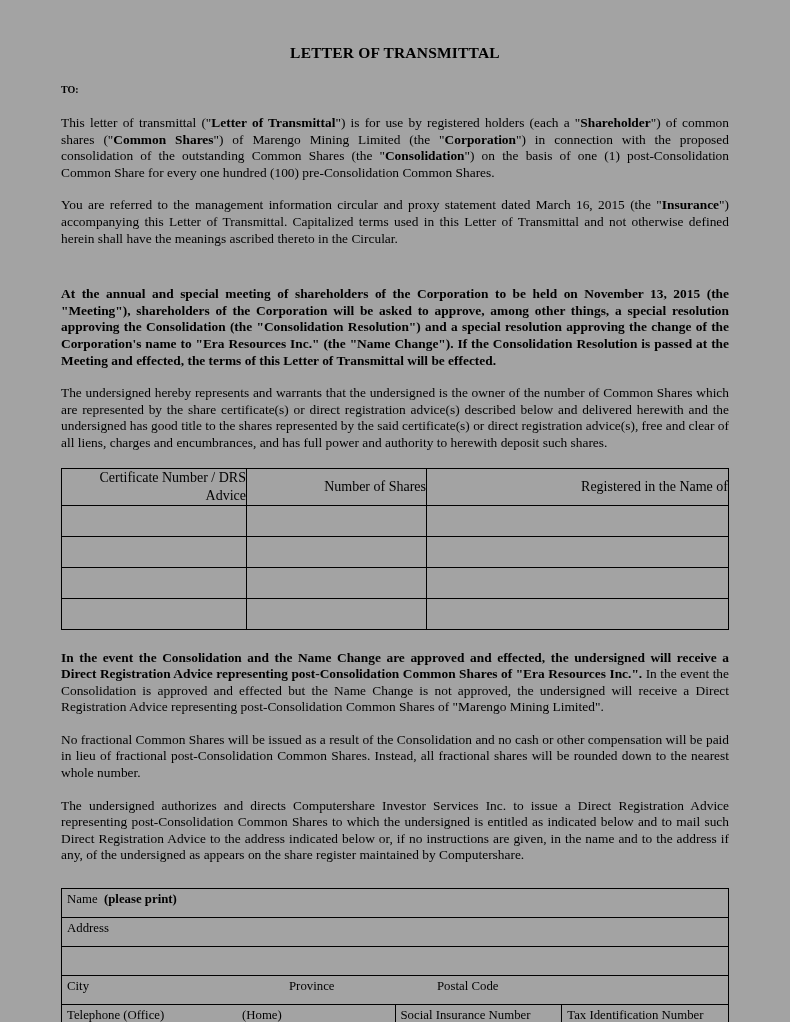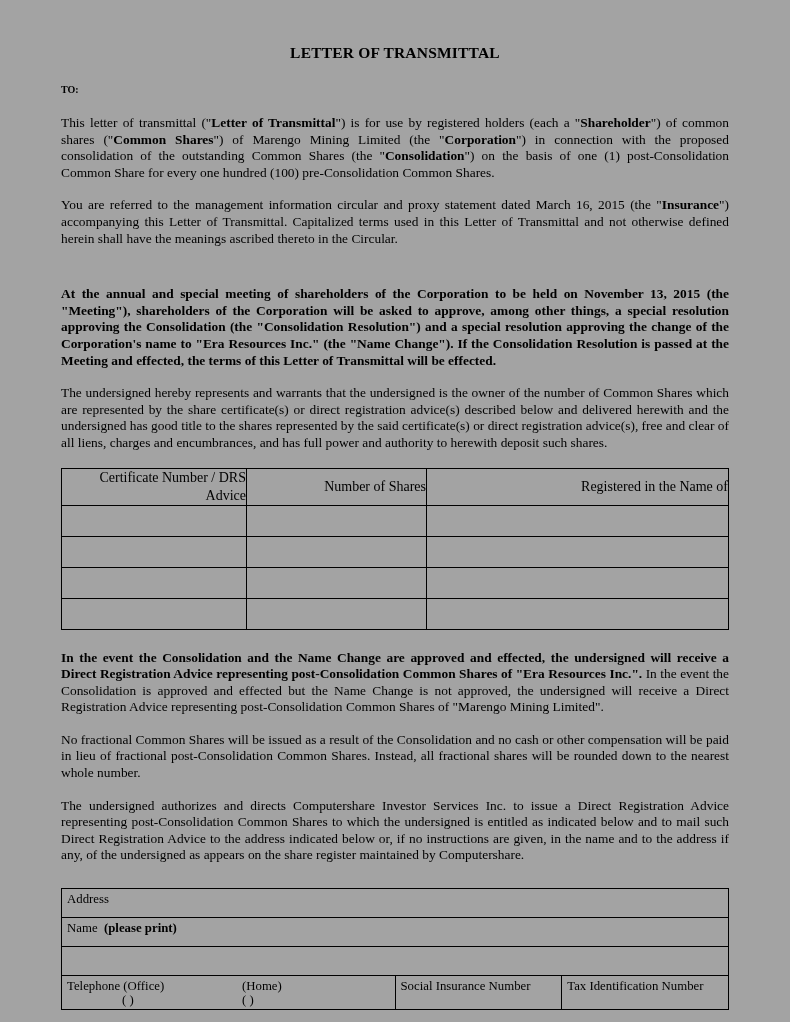--- a/index.html
+++ b/index.html
@@ -175,31 +175,40 @@
 
   <p class="body-text"><b>In the event the Consolidation and the Name Change are approved and effected, the undersigned will receive a Direct Registration Advice representing post-Consolidation Common Shares of "Era Resources Inc.".</b><span> In the event the Consolidation is approved and effected but the Name Change is not approved, the undersigned will receive a Direct Registration Advice representing post-Consolidation Common Shares of "Marengo Mining Limited".</span></p>
 
   <p class="body-text">No fractional Common Shares will be issued as a result of the Consolidation and no cash or other compensation will be paid in lieu of fractional post-Consolidation Common Shares. Instead, all fractional shares will be rounded down to the nearest whole number.</p>
 
   <p class="body-text tight">The undersigned authorizes and directs Computershare Investor Services Inc. to issue a Direct Registration Advice representing post-Consolidation Common Shares to which the undersigned is entitled as indicated below and to mail such Direct Registration Advice to the address indicated below or, if no instructions are given, in the name and to the address if any, of the undersigned as appears on the share register maintained by Computershare.</p>
 
   <table class="form-table">
     <tbody>
       <tr>
+        <td class="row-name" colspan="4">
+          <span>Name</span>&nbsp;&nbsp;<b>(please print)</b>
+        </td>
+      </tr>
+      <tr>
         <td class="row-address" colspan="4">
           <span>Address</span>
         </td>
       </tr>
       <tr>
-        <td class="row-name" colspan="4">
-          <span>Name</span>&nbsp;&nbsp;<b>(please print)</b>
-        </td>
-      </tr>
-      <tr>
         <td class="row-blank" colspan="4"></td>
+      </tr>
+      <tr>
+        <td class="row-city" colspan="4">
+          <div class="inline-flow">
+            <span class="pos" style="left:0px;">City</span>
+            <span class="pos" style="left:222px;">Province</span>
+            <span class="pos" style="left:370px;">Postal Code</span>
+          </div>
+        </td>
       </tr>
       <tr>
         <td class="row-phone" colspan="2" style="width:314px;">
           <div class="phone-cell">
             <span class="paren" style="left:0px; top:0px;">Telephone (Office)</span>
             <span class="paren" style="left:175px; top:0px;">(Home)</span>
             <span class="paren" style="left:55px; top:14px;">(        )</span>
             <span class="paren" style="left:175px; top:14px;">(        )</span>
           </div>
         </td>

